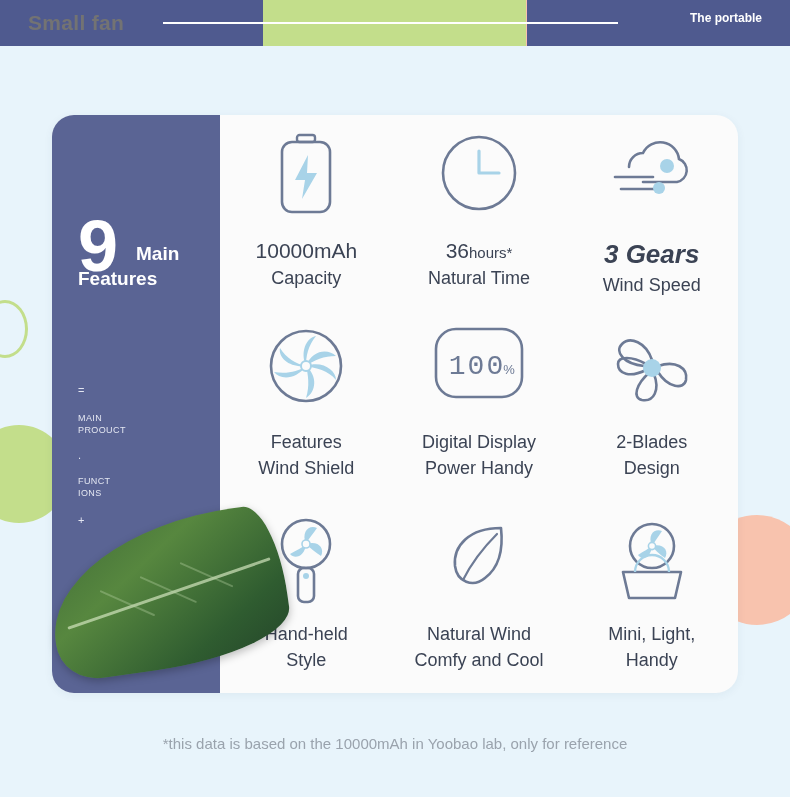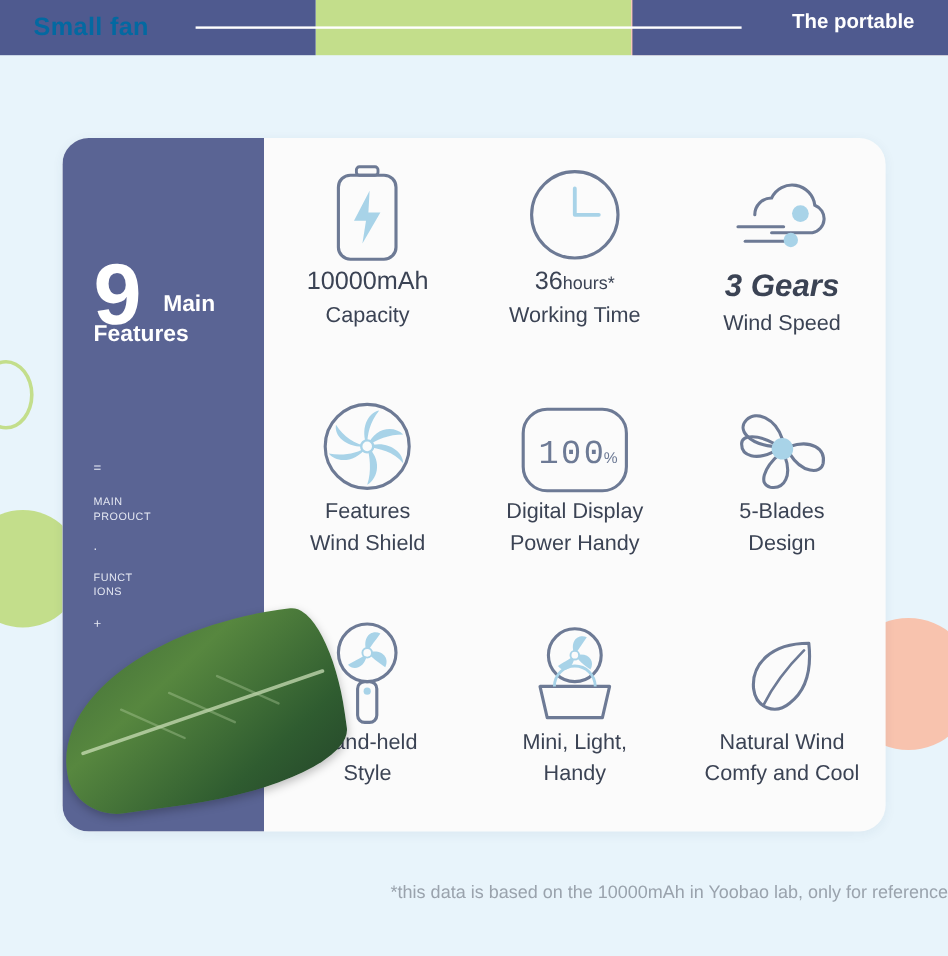--- a/index.html
+++ b/index.html
@@ -30,39 +30,39 @@
   .seg-green { width: 263px; background: #c3de8b; }
   .seg-peach { width: 264px; background: #f8c3ae; }
   .seg-blue-right {
     position: absolute; right: 0; top: 0;
     width: 263px; height: 46px; background: #4f5a8f;
   }
   .topbar-title-left {
     position: absolute;
     left: 28px; top: 0; height: 46px;
     display: flex; align-items: center;
-    color: #0369a1;
+    color: #737373;
     font-size: 21px;
     font-weight: bold;
     letter-spacing: .3px;
     z-index: 5;
   }
   .topbar-rule {
     position: absolute;
     left: 163px; top: 22px;
     width: 455px; height: 2px;
     background: #ffffff;
     z-index: 4;
   }
   .topbar-title-right {
     position: absolute;
     right: 28px; top: 0; height: 36px;
     display: flex; align-items: center;
     color: #ffffff;
-    font-size: 17px;
+    font-size: 12px;
     font-weight: bold;
     z-index: 5;
   }
 
   
   .blob-green {
     position: absolute;
     left: -30px; top: 425px;
     width: 98px; height: 98px;
     border-radius: 50%;
@@ -149,27 +149,27 @@
     display: flex;
     flex-direction: column;
     align-items: center;
     justify-content: flex-start;
     padding-top: 18px;
     box-sizing: border-box;
   }
   .cell .icon {
     height: 86px;
     display: flex;
-    align-items: flex-end;
+    align-items: flex-start;
     justify-content: center;
   }
   .cell .l1 {
     font-size: 21px;
     color: #3b4354;
-    margin-top: 4px;
+    margin-top: 20px;
     text-align: center;
     white-space: nowrap;
   }
   .cell .l1 .sub { font-size: 15px; }
   .cell .l1.bold { font-weight: bold; font-size: 26px; font-style: italic; }
   .cell .l2 {
     font-size: 18px;
     color: #3b4354;
     margin-top: 5px;
     text-align: left;
@@ -212,21 +212,21 @@
   }
   .leaf-vein2 { left: 60px; top: 90px; width: 60px; transform: rotate(24deg); }
   .leaf-vein3 { left: 100px; top: 76px; width: 62px; transform: rotate(24deg); }
   .leaf-vein4 { left: 140px; top: 62px; width: 58px; transform: rotate(24deg); }
 
   
   .footnote {
     position: absolute;
     left: 0; top: 735px;
     width: 790px;
-    text-align: right;
+    text-align: center;
     font-size: 15px;
     color: #9aa3ad;
   }
 
   svg { display: block; }
 </style>
 </head>
 <body>
 
 <div class="topbar">
@@ -275,21 +275,21 @@
     </div>
 
     <div class="cell">
       <div class="icon">
         <svg width="80" height="80" viewBox="0 0 80 80">
           <circle cx="40" cy="40" r="36" fill="none" stroke="#6d7a95" stroke-width="2.6"></circle>
           <path d="M40 18 L40 40 L60 40" fill="none" stroke="#a8d3e8" stroke-width="3.2" stroke-linecap="round" stroke-linejoin="round"></path>
         </svg>
       </div>
       <div class="l1"><span>36</span><span class="sub">hours*</span></div>
-      <div class="l2">Working Time</div>
+      <div class="l2">Natural Time</div>
     </div>
 
     <div class="cell">
       <div class="icon">
         <svg width="86" height="74" viewBox="0 0 86 74">
           <path d="M20 34 a14 14 0 0 1 14 -14 a19 19 0 0 1 36 6 a12 12 0 0 1 -2 23 H34" fill="none" stroke="#6d7a95" stroke-width="2.6" stroke-linecap="round"></path>
           <path d="M6 44 H44" stroke="#6d7a95" stroke-width="2.6" stroke-linecap="round"></path>
           <path d="M12 56 H52" stroke="#6d7a95" stroke-width="2.6" stroke-linecap="round"></path>
           <circle cx="58" cy="33" r="7" fill="#a8d3e8"></circle>
           <circle cx="50" cy="55" r="6" fill="#a8d3e8"></circle>
@@ -335,21 +335,21 @@
         <svg width="84" height="80" viewBox="0 0 84 80">
           <g fill="none" stroke="#6d7a95" stroke-width="2.6">
             <path d="M42 34 C36 16 20 10 12 18 C4 26 14 38 34 40 Z"></path>
             <path d="M48 40 C66 34 78 42 76 54 C74 64 58 62 48 46 Z"></path>
             <path d="M44 48 C50 64 44 76 32 74 C22 72 26 58 40 46 Z"></path>
             <path d="M36 44 C20 52 8 48 8 38 C8 30 22 30 36 38 Z"></path>
           </g>
           <circle cx="42" cy="42" r="9" fill="#a8d3e8"></circle>
         </svg>
       </div>
-      <div class="l1 small">5-Blades</div>
+      <div class="l1 small">2-Blades</div>
       <div class="l2">Design</div>
     </div>
 
     <div class="cell row3">
       <div class="icon">
         <svg width="66" height="86" viewBox="0 0 66 86">
           <circle cx="33" cy="26" r="24" fill="none" stroke="#6d7a95" stroke-width="2.6"></circle>
           <path d="M33 26 C28 14 36 6 44 10 C40 16 36 20 33 26Z" fill="#a8d3e8"></path>
           <path d="M33 26 C45 22 52 30 48 38 C42 34 37 30 33 26Z" fill="#a8d3e8"></path>
           <path d="M33 26 C32 38 22 42 17 36 C24 32 29 30 33 26Z" fill="#a8d3e8"></path>
@@ -357,45 +357,45 @@
           <rect x="25" y="50" width="16" height="34" rx="6" fill="none" stroke="#6d7a95" stroke-width="2.6"></rect>
           <circle cx="33" cy="58" r="3" fill="#a8d3e8"></circle>
         </svg>
       </div>
       <div class="l1">Hand-held</div>
       <div class="l2">Style</div>
     </div>
 
     <div class="cell row3">
       <div class="icon">
+        <svg width="72" height="78" viewBox="0 0 72 78">
+          <path d="M58 10 C26 10 10 28 12 48 C14 64 30 70 42 60 C58 48 60 28 58 10 Z" fill="none" stroke="#6d7a95" stroke-width="2.6" stroke-linejoin="round"></path>
+          <path d="M54 16 C40 30 28 46 20 62" fill="none" stroke="#6d7a95" stroke-width="2.2" stroke-linecap="round"></path>
+        </svg>
+      </div>
+      <div class="l1">Natural Wind</div>
+      <div class="l2">Comfy and Cool</div>
+    </div>
+
+    <div class="cell row3">
+      <div class="icon">
         <svg width="86" height="86" viewBox="0 0 86 86">
           <circle cx="43" cy="28" r="22" fill="none" stroke="#6d7a95" stroke-width="2.6"></circle>
           <path d="M43 28 C38 16 46 10 53 13 C49 19 46 23 43 28Z" fill="#a8d3e8"></path>
           <path d="M43 28 C55 25 60 33 56 40 C50 36 46 32 43 28Z" fill="#a8d3e8"></path>
           <path d="M43 28 C42 40 33 43 29 37 C35 33 39 31 43 28Z" fill="#a8d3e8"></path>
           <circle cx="43" cy="28" r="3.6" fill="#fbfbfb" stroke="#a8d3e8" stroke-width="1.6"></circle>
           <path d="M14 54 H72 L66 80 H20 Z" fill="none" stroke="#6d7a95" stroke-width="2.6" stroke-linejoin="round"></path>
           <path d="M26 54 a17 17 0 0 1 34 0" fill="none" stroke="#a8d3e8" stroke-width="2.4"></path>
         </svg>
       </div>
       <div class="l1">Mini, Light,</div>
       <div class="l2">Handy</div>
     </div>
 
-    <div class="cell row3">
-      <div class="icon">
-        <svg width="72" height="78" viewBox="0 0 72 78">
-          <path d="M58 10 C26 10 10 28 12 48 C14 64 30 70 42 60 C58 48 60 28 58 10 Z" fill="none" stroke="#6d7a95" stroke-width="2.6" stroke-linejoin="round"></path>
-          <path d="M54 16 C40 30 28 46 20 62" fill="none" stroke="#6d7a95" stroke-width="2.2" stroke-linecap="round"></path>
-        </svg>
-      </div>
-      <div class="l1">Natural Wind</div>
-      <div class="l2">Comfy and Cool</div>
-    </div>
-
   </div>
 </div>
 
 <div class="leaf-wrap">
   <div class="leaf-body"></div>
   <div class="leaf-vein"></div>
   <div class="leaf-vein2"></div>
   <div class="leaf-vein3"></div>
   <div class="leaf-vein4"></div>
 </div>

